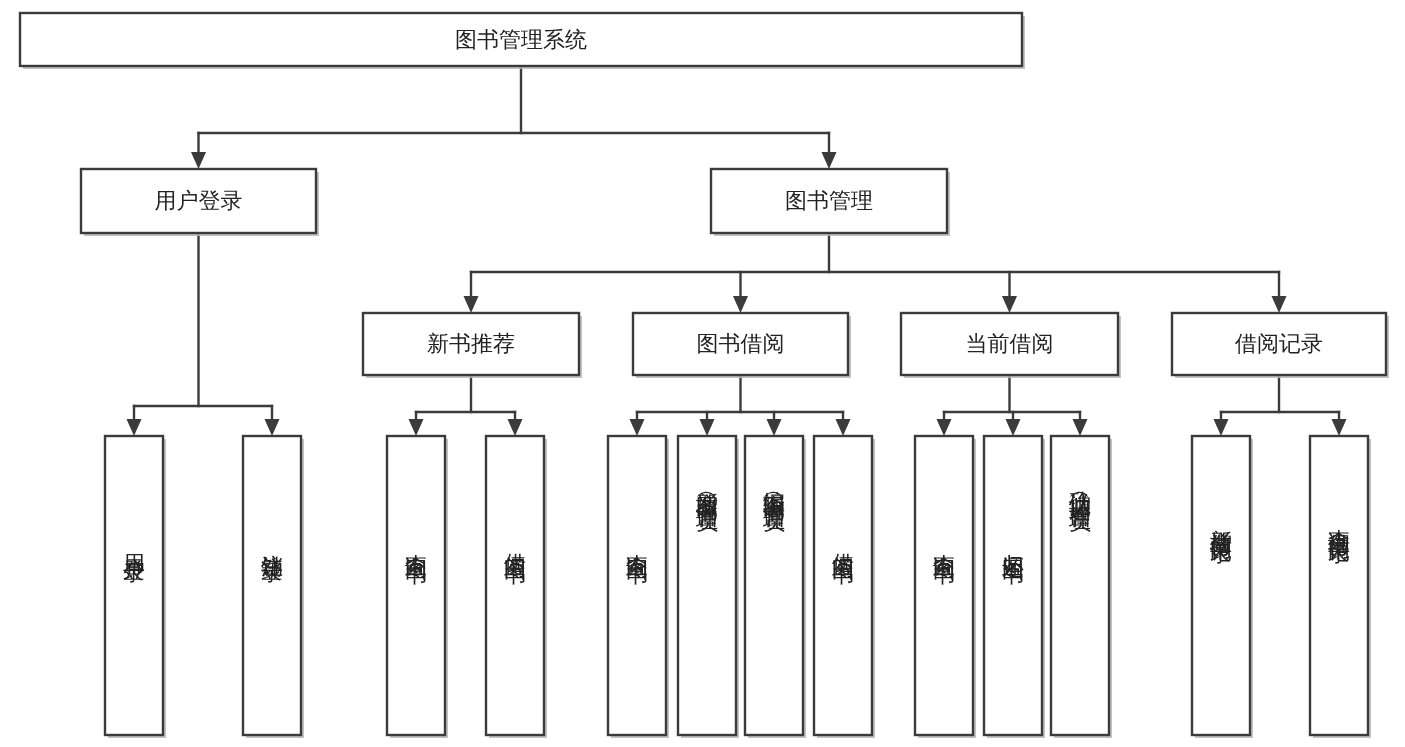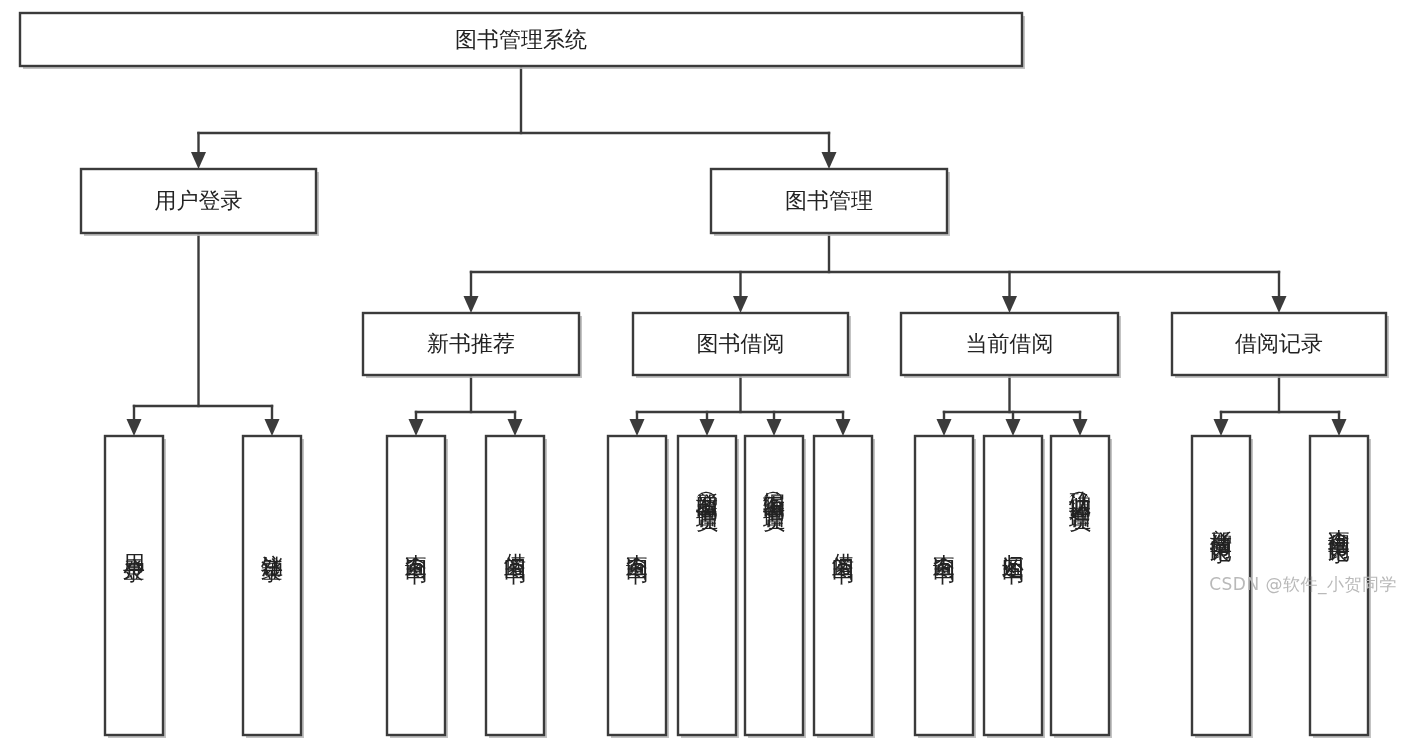--- a/index.html
+++ b/index.html
@@ -228,15 +228,14 @@
         <span class="leaf-label" style="margin-top: 37px;">确认归还（管理员）</span>
       </div>
       <div class="leaf-label-wrap" style="left: 1192px; top: 436px; width: 58px; height: 299px;">
         <span class="leaf-label" style="margin-top: 75px;">新增借阅记录</span>
       </div>
       <div class="leaf-label-wrap" style="left: 1310px; top: 436px; width: 58px; height: 299px;">
         <span class="leaf-label" style="margin-top: 75px;">查询借阅记录</span>
       </div>
     </div>
 
-  <div id="watermark">CSDN @软件_小贺同学</div>
 
 </div>
 
 </body></html>

